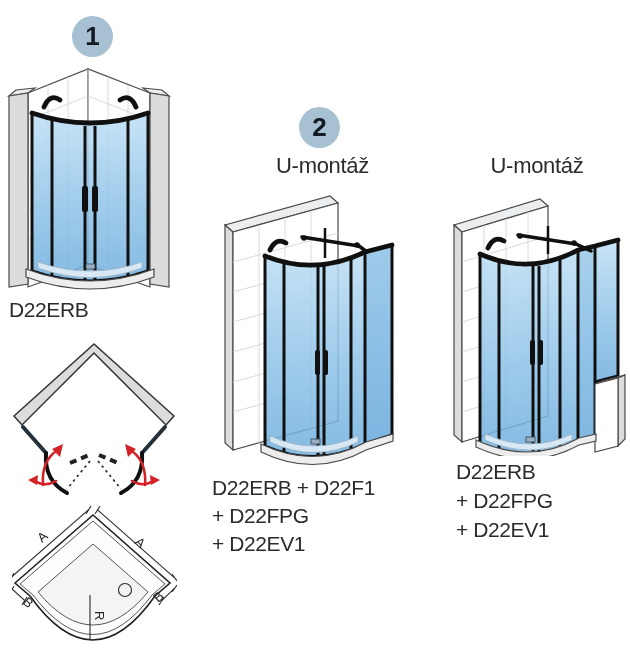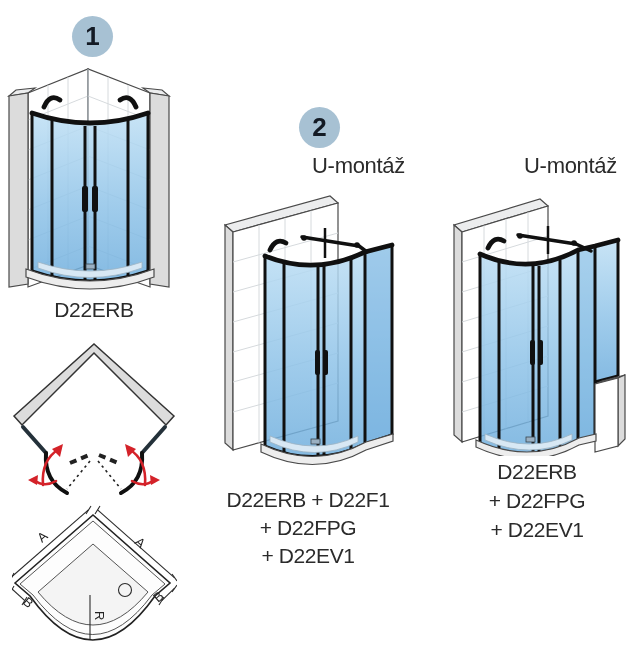--- a/index.html
+++ b/index.html
@@ -2,22 +2,22 @@
 <html style="--badge-bg: #a7c1d3; --badge-text: #131a24; --text: #2b2b2b; --glass-light: #bedff4; --glass-mid: #8fc3e8; --glass-dark: #6faedd; --frame: #101010; --wall-line: #4a4a4a; --wall-face: #ffffff; --wall-side: #dcdcdc; --wall-top: #ecedee; --tile: #d6dadd; --tray: #ededed; --floor: #d8e8f4; --arrow-red: #d42229; --diagram-line: #222222; --glass-seg: #24313a;"><head>
 <meta charset="utf-8">
 <style>
   html,body{margin:0;padding:0;background:#fff;}
   #stage{position:relative;width:630px;height:651px;background:#fff;overflow:hidden;
          font-family:"Liberation Sans",sans-serif;color:var(--text);}
   .abs{position:absolute;}
   .badge{width:41px;height:41px;border-radius:50%;background:var(--badge-bg);
          display:flex;align-items:center;justify-content:center;
          font-size:26px;font-weight:bold;color:var(--badge-text);}
-  .hdr{font-size:22px;letter-spacing:-0.3px;text-align:right;color:var(--text);}
-  .plabel{font-size:21px;letter-spacing:-0.4px;text-align:center;color:var(--text);line-height:28px;}
+  .hdr{font-size:22px;letter-spacing:-0.3px;text-align:center;color:var(--text);}
+  .plabel{font-size:21px;letter-spacing:-0.4px;text-align:left;color:var(--text);line-height:28px;}
   .plabel div{white-space:nowrap;}
   
   .w-face{fill:var(--wall-face);stroke:var(--wall-line);stroke-width:1.2}
   .w-top{fill:var(--wall-top);stroke:var(--wall-line);stroke-width:1.2}
   .w-side{fill:var(--wall-side);stroke:var(--wall-line);stroke-width:1.2}
   .tile{stroke:var(--tile);stroke-width:1;fill:none}
   .corner{stroke:#b9c2c8;stroke-width:1.2}
   .fr3{stroke:var(--frame);stroke-width:3;fill:none}
   .fr35{stroke:var(--frame);stroke-width:3.5;fill:none;stroke-linecap:round}
   .fr45{stroke:var(--frame);stroke-width:4.8;fill:none;stroke-linecap:round}
@@ -193,21 +193,21 @@
         <path class="fr45" d="M52,58 Q58,45 68,51"></path>
       </g>
     </g>
     <g>
       <path class="floor" d="M52,244 Q97,264 140,244 L140,250 Q97,271 52,250 Z"></path>
       <rect class="drain" x="93" y="247" width="9" height="5"></rect>
       <path class="tray" d="M43,252 Q97,278 148,250 L175,242 L175,249 L148,258 Q97,286 43,260 Z"></path>
     </g>
   </svg>
 
-  <div class="abs plabel" style="left:212px;top:486px;width:192px;">
+  <div class="abs plabel" style="left:212px;top:474px;width:192px;">
     <div>D22ERB + D22F1</div>
     <div>+ D22FPG</div>
     <div>+ D22EV1</div>
   </div>
 
   <div class="abs hdr" style="left:457px;top:153px;width:160px;">U-montáž</div>
 
   <svg class="abs" style="left:452px;top:188px;" width="178" height="268" viewBox="0 0 178 268">
     <defs>
       <linearGradient id="u3g" x1="0" y1="0" x2="0" y2="1">

